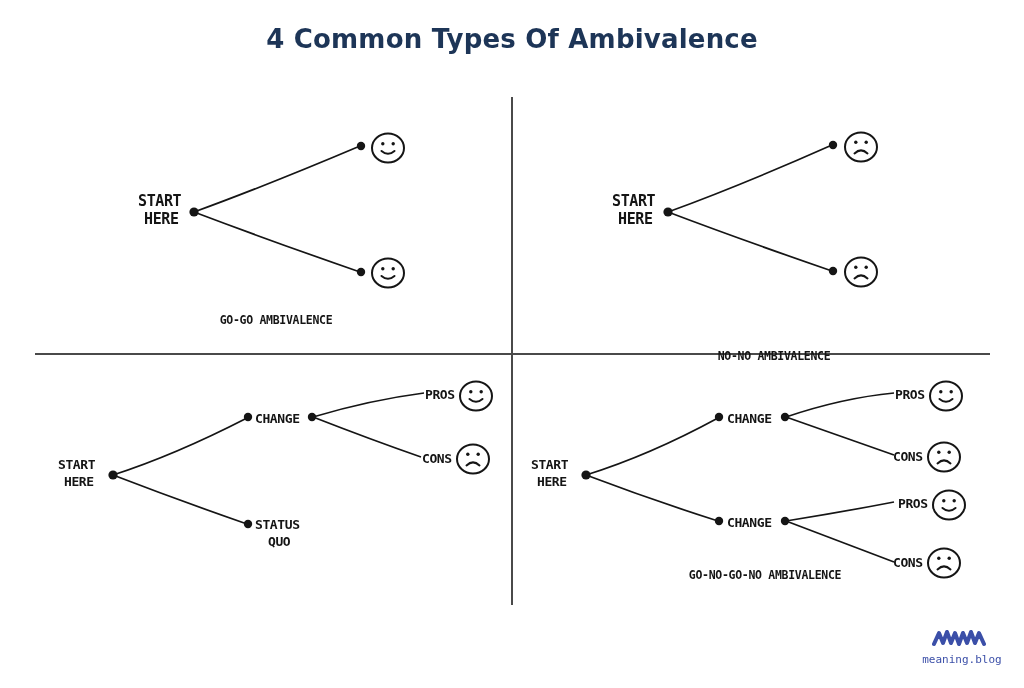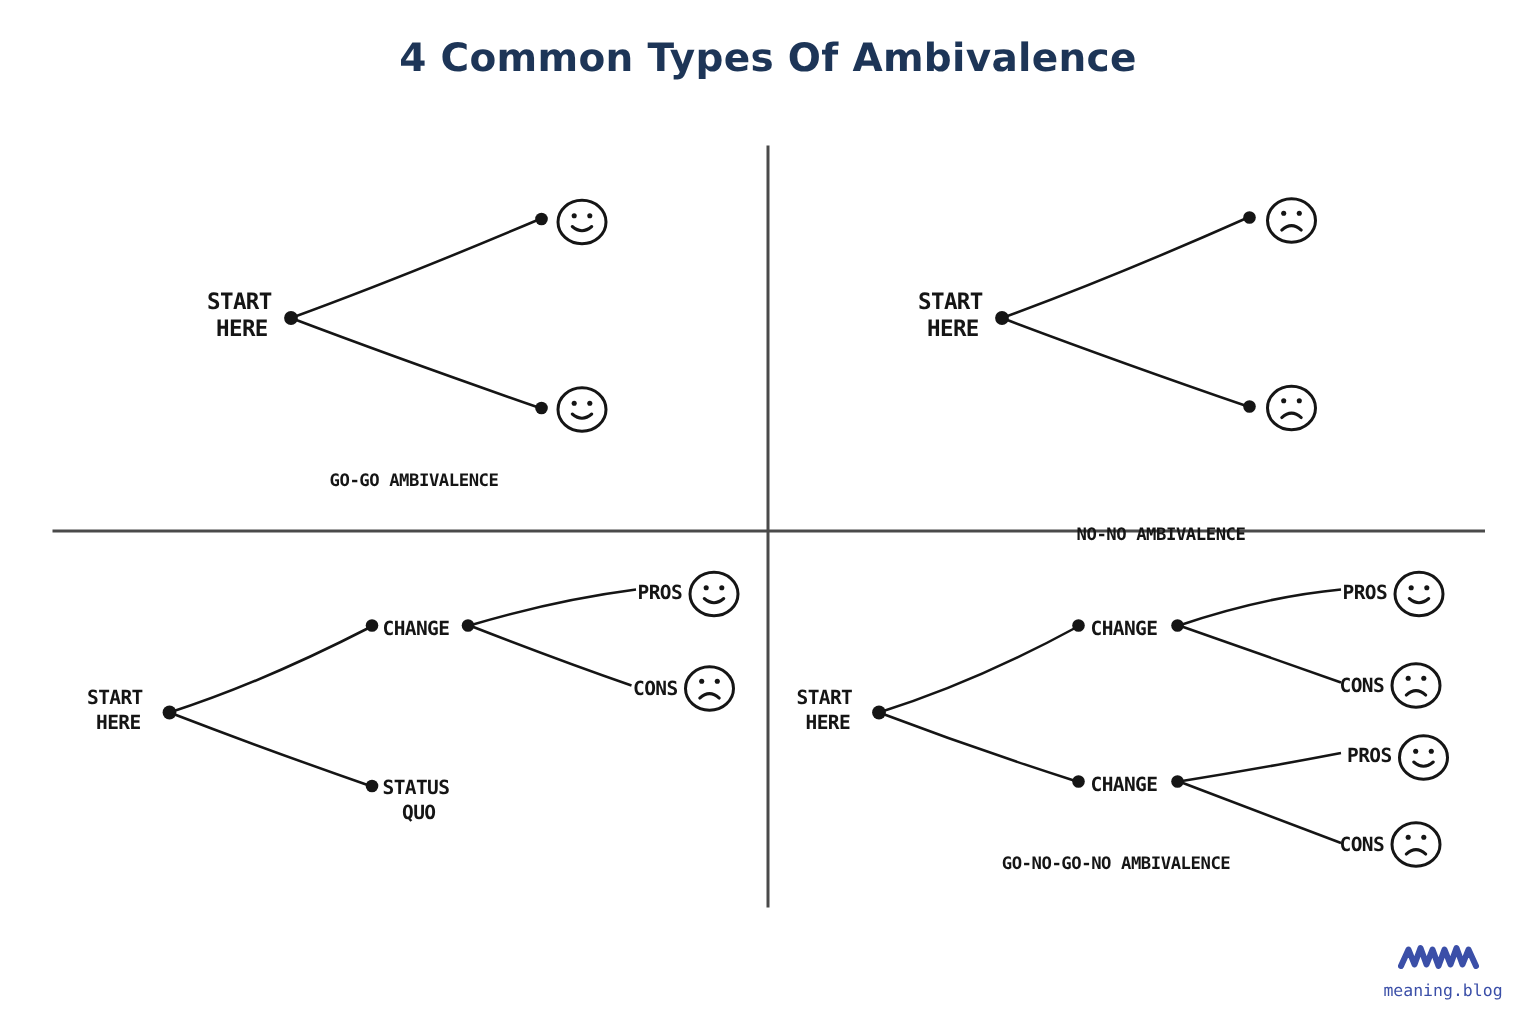--- a/index.html
+++ b/index.html
@@ -159,21 +159,21 @@
     <text class="hand" x="727" y="423" font-size="13">CHANGE</text>
     <text class="hand" x="727" y="527" font-size="13">CHANGE</text>
     <text class="hand" x="895" y="399" font-size="13">PROS</text>
     <text class="hand" x="893" y="461" font-size="13">CONS</text>
     <text class="hand" x="898" y="508" font-size="13">PROS</text>
     <text class="hand" x="893" y="567" font-size="13">CONS</text>
   </svg>
 
   <div class="caption" style="left:126px;top:313px;width:300px;">GO-GO AMBIVALENCE</div>
   <div class="caption" style="left:624px;top:313px;width:300px;margin-top:36px;">NO-NO AMBIVALENCE</div>
-  <div class="caption" style="left:594px;top:568px;width:300px;">GO-NO-GO-NO AMBIVALENCE</div>
+  <div class="caption" style="left:615px;top:568px;width:300px;">GO-NO-GO-NO AMBIVALENCE</div>
 
   <div class="logo">
     <svg width="60" height="20" viewBox="0 0 60 20">
       <path d="M2 16 L7 5 L11 15 L15 4 L19 15 L23 5 L27 16 L31 5 L35 15 L39 4 L43 15 L47 5 L52 16" fill="none" stroke="#3b4fa8" stroke-width="4" stroke-linejoin="round" stroke-linecap="round"></path>
     </svg>
     <div class="logo-text">meaning.blog</div>
   </div>
 
 </div>
 

